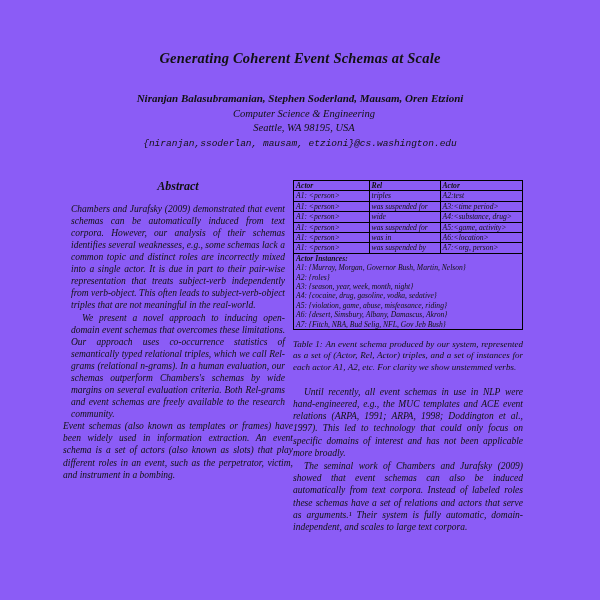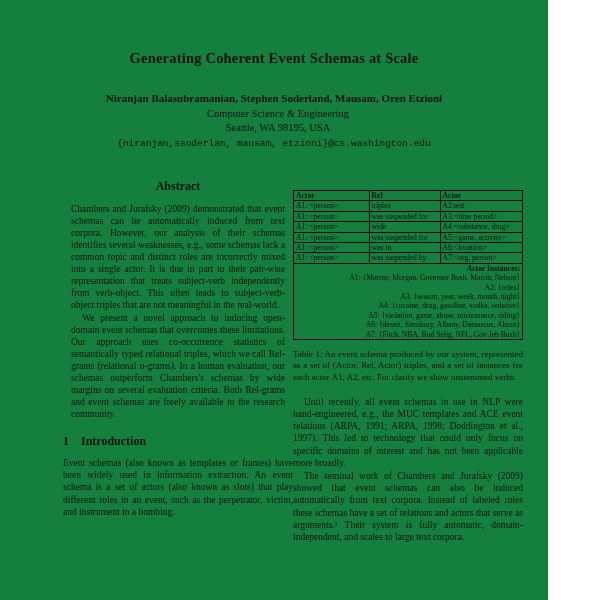--- a/index.html
+++ b/index.html
@@ -1,43 +1,43 @@
 <!DOCTYPE html>
 <html><head>
 <meta charset="utf-8">
 <style>
   * { box-sizing: border-box; }
   html, body { margin: 0; padding: 0; background: #ffffff; }
   .page {
-    width: 548px; height: 600px; overflow: hidden; background: #15803d;
-    font-family: "Liberation Serif", serif; color: #111111; position: relative;
+    width: 600px; height: 600px; overflow: hidden; background: #8b5cf6;
+    font-family: "Liberation Serif", serif; color: #111111; position: relative; font-style: italic;
   }
   .header { text-align: center; padding-top: 50px; }
   .title { font-size: 14.5px; font-weight: bold; letter-spacing: 0.2px; }
   .authors { font-size: 11px; font-weight: bold; margin-top: 25px; }
   .affil-line { font-size: 10.5px; line-height: 13.5px; padding-left: 8px; }
   .affil-line.first { margin-top: 3px; }
   .email { font-family: "Liberation Mono", "DejaVu Sans Mono", monospace; font-size: 9.5px; margin-top: 4px; }
   .columns { display: flex; gap: 0; padding: 0 63px; margin-top: 26px; }
   .col { width: 230px; flex: 0 0 230px; }
   .abstract-heading { text-align: center; font-weight: bold; font-size: 12px; margin: 4px 0 9px; }
   .abs-p { font-size: 9.5px; line-height: 12px; text-align: justify; margin: 0; padding: 0 8px; }
   .abs-p + .abs-p { margin-top: 1px; text-indent: 11px; }
   .section-heading { font-size: 12px; font-weight: bold; margin: 14px 0 8px; }
   .body-p { font-size: 9.5px; line-height: 12.2px; text-align: justify; margin: 0; }
   .body-p.indent { text-indent: 11px; }
   .body-p + .body-p { margin-top: 1px; }
-  .table-block { margin-top: 15px; }
+  .table-block { margin-top: 5px; }
   .schema-table { border-collapse: collapse; width: 100%; font-size: 7.6px; line-height: 9.4px; border: 1px solid #000; }
   .schema-table td { border: 1px solid #000; padding: 0 2px; vertical-align: top; }
   .schema-table td:nth-child(1) { width: 33%; }
   .schema-table td:nth-child(2) { width: 31%; }
   .schema-table td:nth-child(3) { width: 36%; }
   .schema-table tr.head td { font-weight: bold; }
-  .schema-table td.span { border-left: 0; border-right: 0; border-top: 0; border-bottom: 0; width: auto; text-align: right; }
+  .schema-table td.span { border-left: 0; border-right: 0; border-top: 0; border-bottom: 0; width: auto; }
   .schema-table tr.inst-head td.span { font-weight: bold; border-top: 1px solid #000; }
   .caption { font-size: 9px; line-height: 11.2px; text-align: justify; margin-top: 9px; }
   .right-text { margin-top: 13px; }
 </style>
 </head>
 <body>
 
 <div class="page">
 
   <div class="header">
@@ -47,21 +47,20 @@
     <div class="affil-line">Seattle, WA 98195, USA</div>
     <div class="email">{niranjan,ssoderlan, mausam, etzioni}@cs.washington.edu</div>
   </div>
 
   <div class="columns">
 
     <div class="col">
       <div class="abstract-heading">Abstract</div>
       <p class="abs-p">Chambers and Jurafsky (2009) demonstrated that event schemas can be automatically induced from text corpora. However, our analysis of their schemas identifies several weaknesses, e.g., some schemas lack a common topic and distinct roles are incorrectly mixed into a single actor. It is due in part to their pair-wise representation that treats subject-verb independently from verb-object. This often leads to subject-verb-object triples that are not meaningful in the real-world.</p>
       <p class="abs-p">We present a novel approach to inducing open-domain event schemas that overcomes these limitations. Our approach uses co-occurrence statistics of semantically typed relational triples, which we call Rel-grams (relational n-grams). In a human evaluation, our schemas outperform Chambers's schemas by wide margins on several evaluation criteria. Both Rel-grams and event schemas are freely available to the research community.</p>
-      <div class="section-heading">1 Introduction</div>
       <p class="body-p">Event schemas (also known as templates or frames) have been widely used in information extraction. An event schema is a set of actors (also known as slots) that play different roles in an event, such as the perpetrator, victim, and instrument in a bombing.</p>
     </div>
 
     <div class="col">
       <div class="table-block">
         <table class="schema-table">
           <tbody>
             <tr class="head">
               <td>Actor</td>
               <td>Rel</td>

